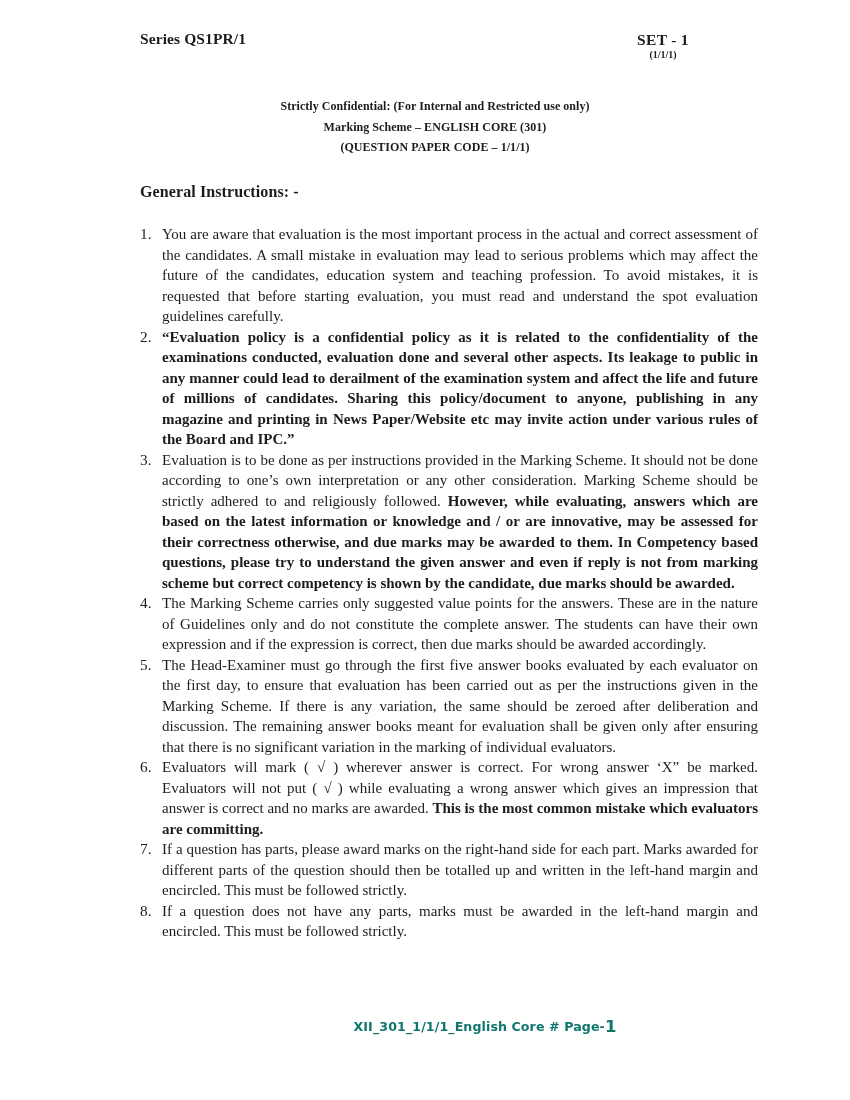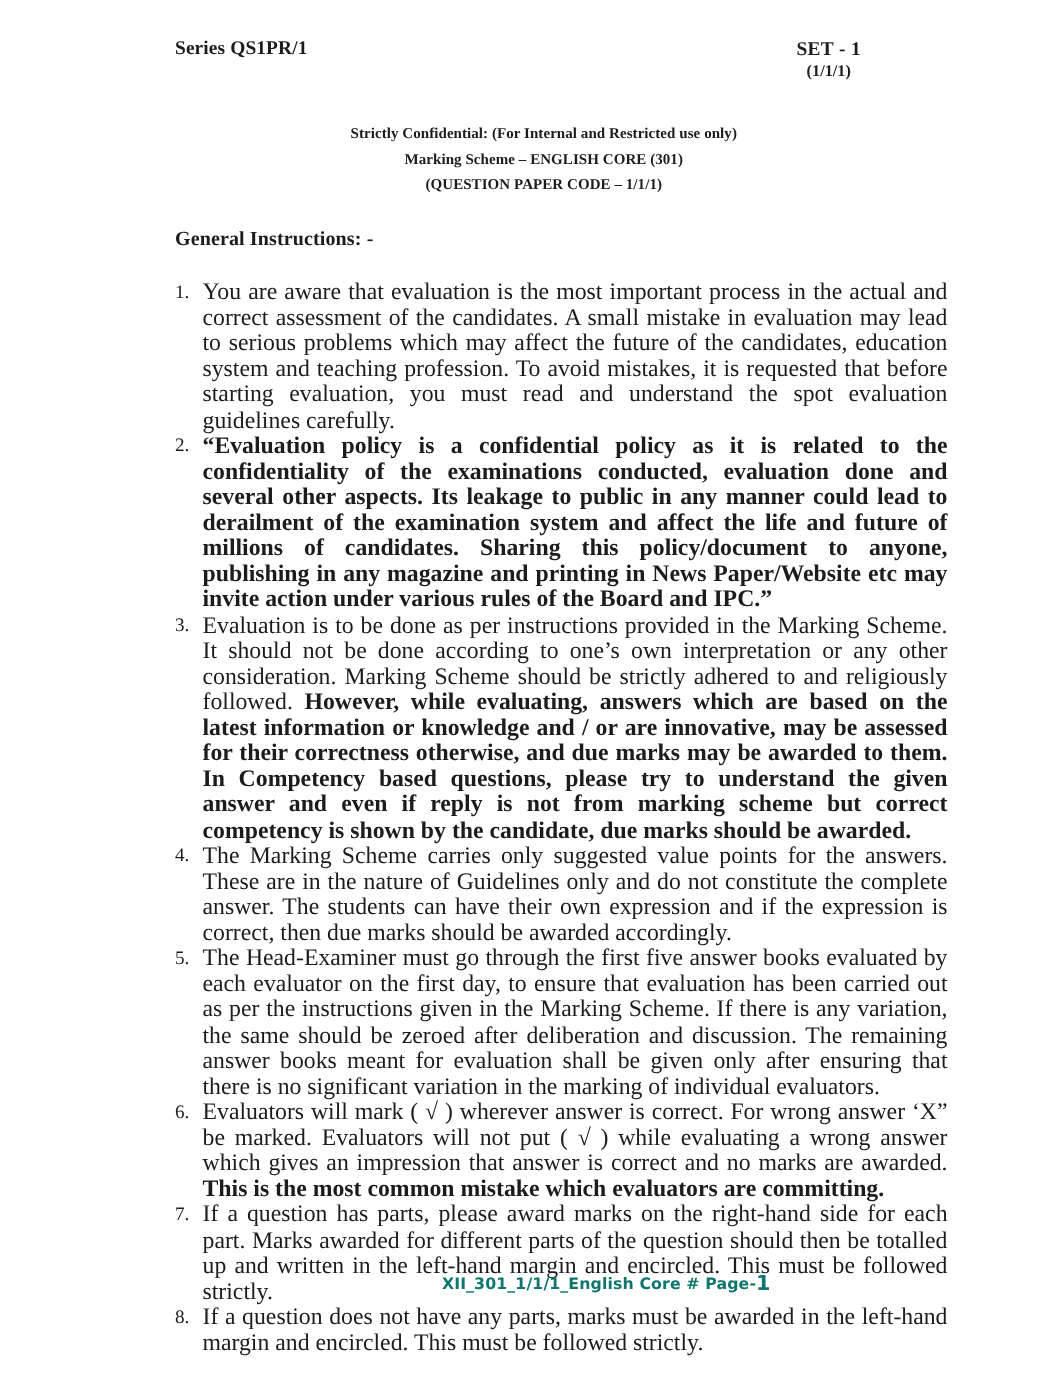--- a/index.html
+++ b/index.html
@@ -49,21 +49,21 @@
     text-align: center;
     line-height: 1.25;
   }
   .set-label {
     font-size: 15.5px;
     font-weight: bold;
     letter-spacing: 0.3px;
     white-space: nowrap;
   }
   .set-code {
-    font-size: 13px;
+    font-size: 10px;
     font-weight: bold;
     white-space: nowrap;
   }
 
   
   .title-block {
     position: absolute;
     top: 96px;
     left: 95px;
     width: 680px;
@@ -102,21 +102,21 @@
   .item-num {
     flex: 0 0 22px;
     width: 22px;
     font-size: 15.3px;
     line-height: 20.5px;
     text-align: left;
     padding-right: 0px;
   }
   .item-body {
     flex: 1 1 auto;
-    font-size: 19px;
+    font-size: 15px;
     line-height: 20.5px;
     text-align: justify;
     text-justify: inter-word;
     hyphens: none;
   }
   .item-body.bold { font-weight: bold; }
   .item-body b { font-weight: bold; }
 
   
   .footer {

